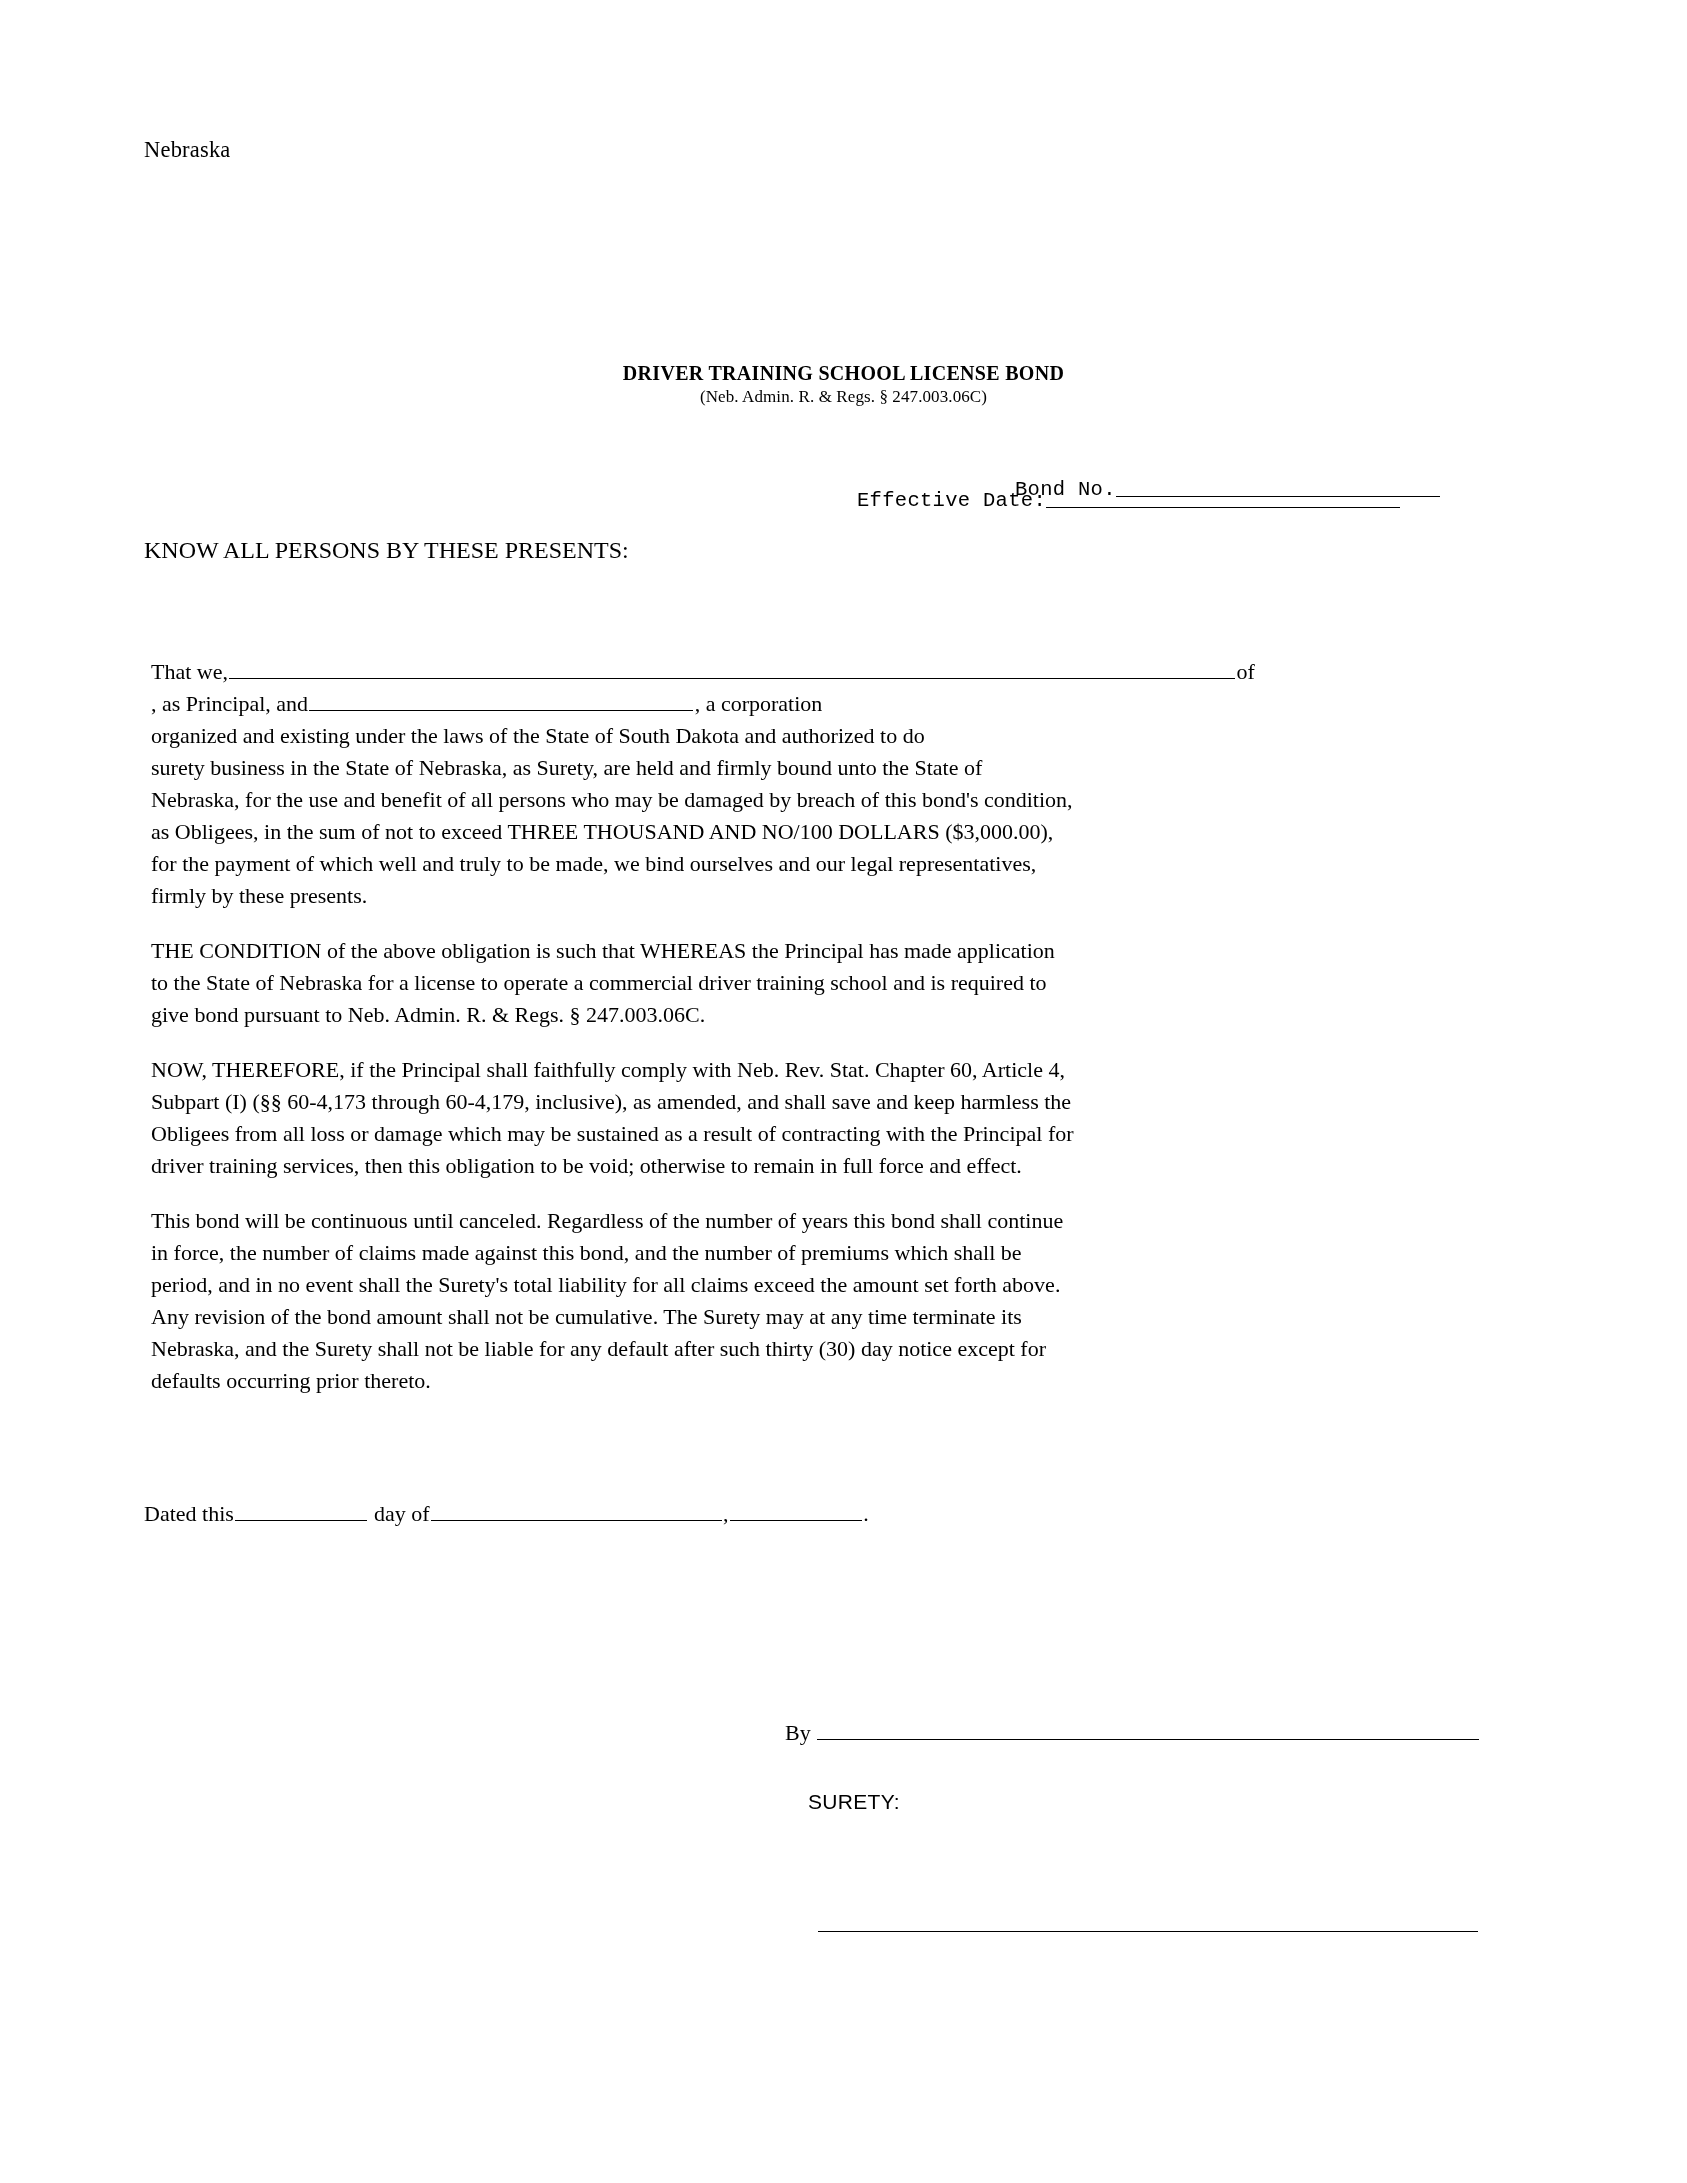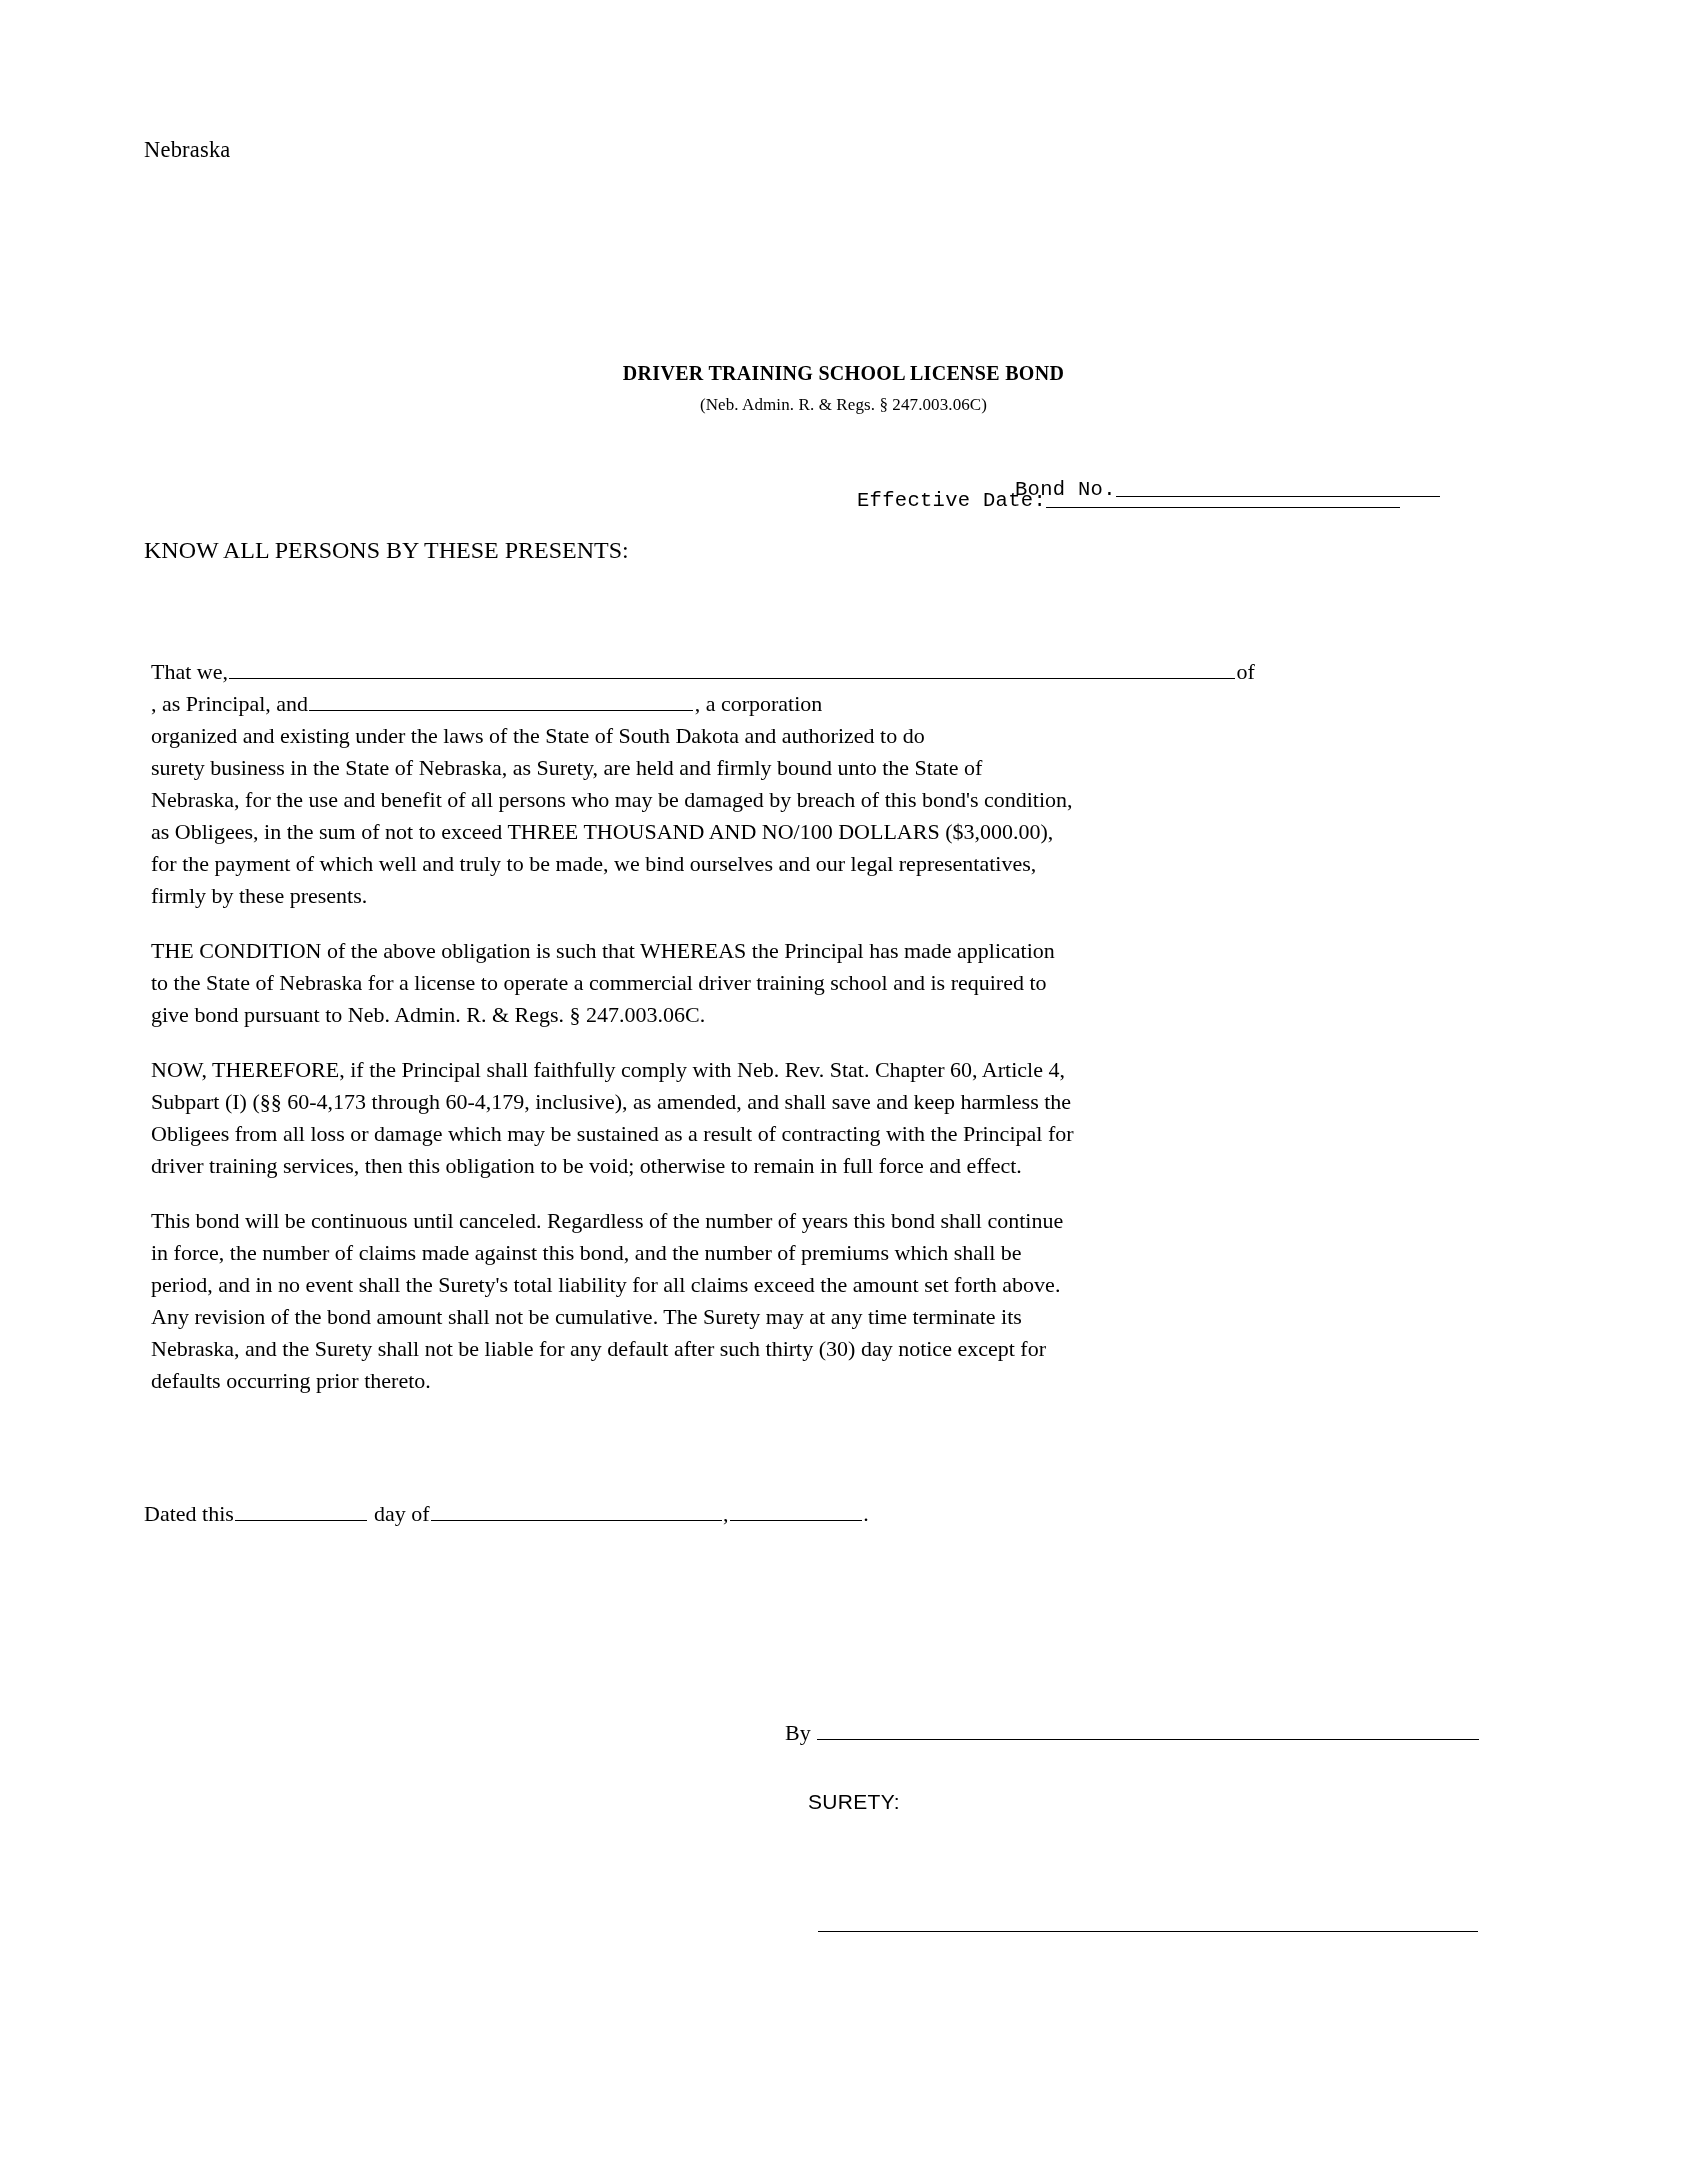--- a/index.html
+++ b/index.html
@@ -36,21 +36,21 @@
     width: 1687px;
     text-align: center;
   }
   .doc-title {
     font-size: 20px;
     font-weight: bold;
     letter-spacing: 0.3px;
     line-height: 1.05;
   }
   .doc-subtitle {
-    margin-top: 12px;
+    margin-top: 4px;
     font-size: 17px;
     letter-spacing: 0.1px;
     line-height: 1.05;
   }
 
   
   .mono-field {
     position: absolute;
     font-family: "Liberation Mono", "DejaVu Sans Mono", monospace;
     font-size: 20.5px;

